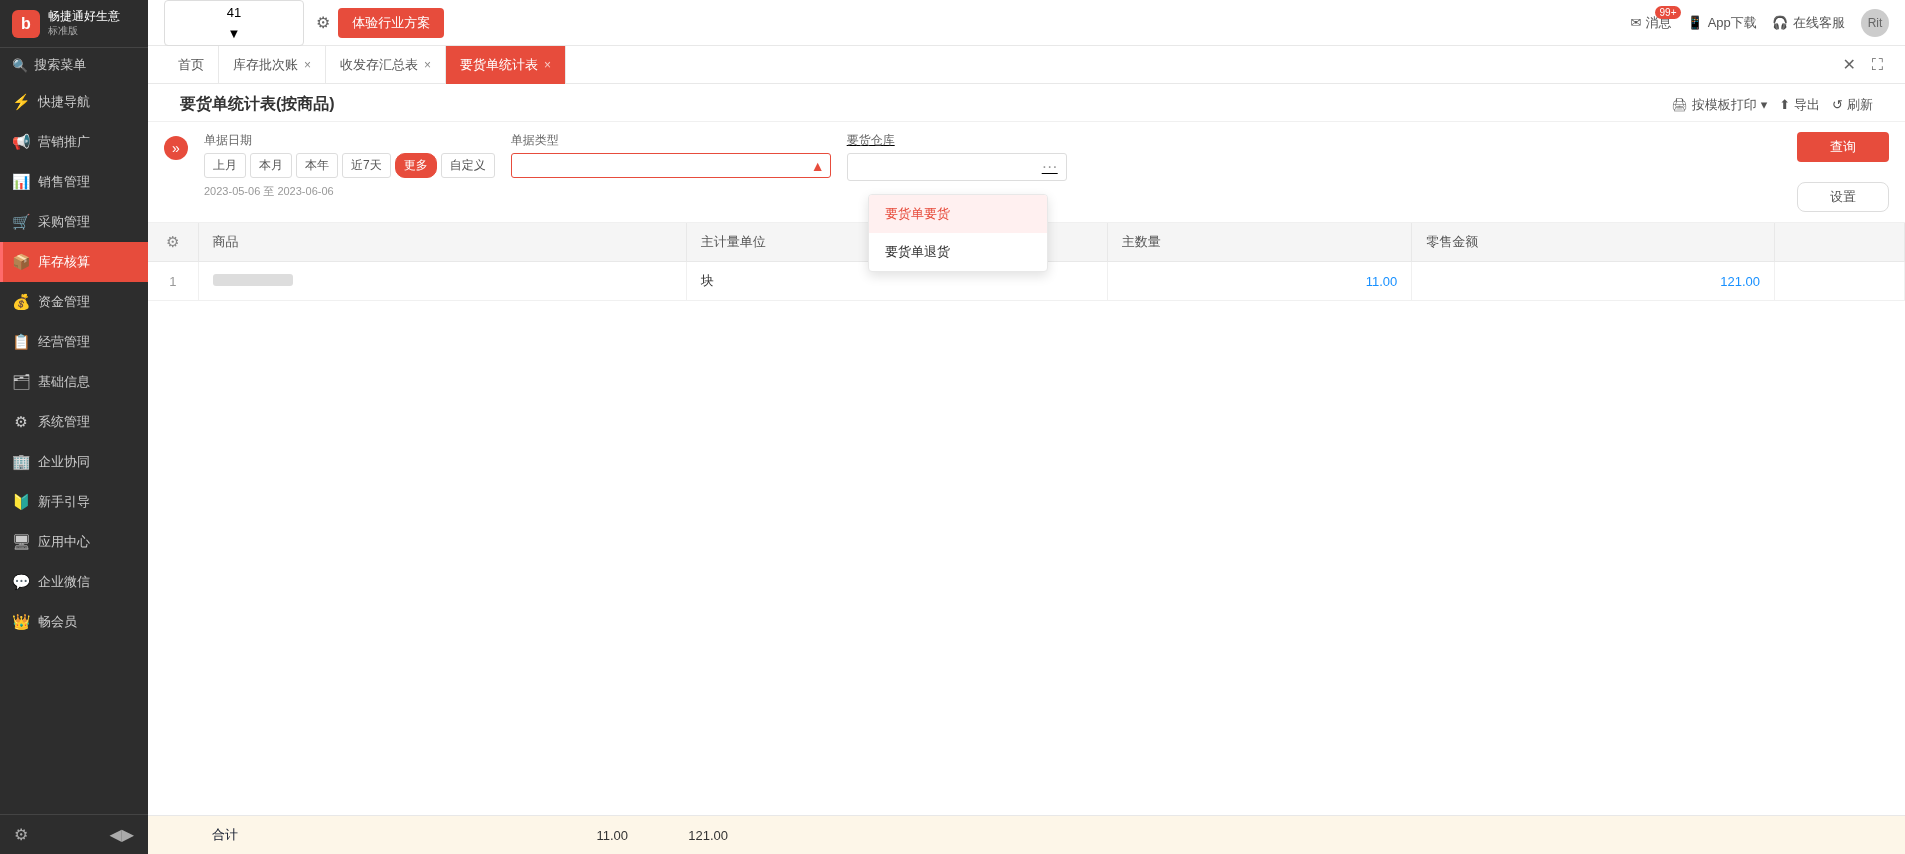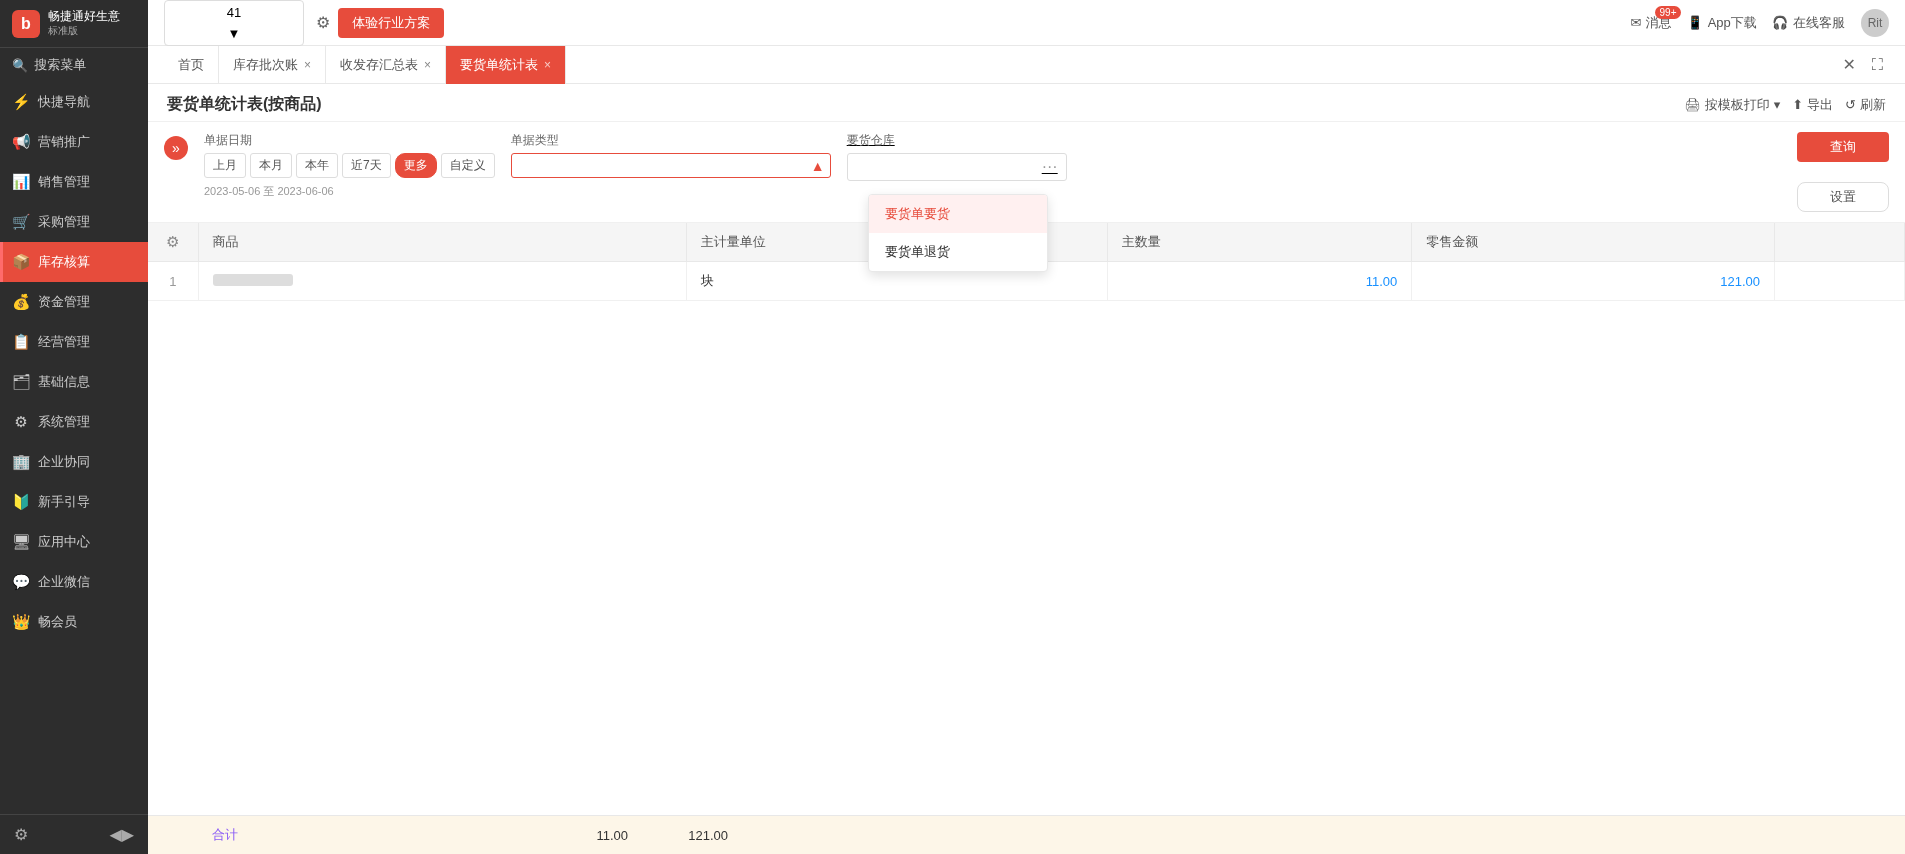--- a/index.html
+++ b/index.html
@@ -223,21 +223,21 @@
       flex-direction: column;
       background: white;
       margin: 0;
     }
 
     
     .page-header {
       display: flex;
       align-items: center;
       justify-content: space-between;
-      padding: 10px 19px 6px;
+      padding: 10px 32px 6px;
       background: white;
       border-bottom: 1px solid #f0f0f0;
       flex-shrink: 0;
     }
     .page-title {
       font-size: 16px;
       font-weight: bold;
       color: #333;
     }
     .page-actions {
@@ -434,21 +434,21 @@
     
     .table-footer {
       background: #fdf6e8;
       border-top: 1px solid #e8e8e8;
       display: flex;
       align-items: center;
       padding: 10px 14px;
       flex-shrink: 0;
       gap: 0;
     }
-    .footer-label { color: #8b5cf6; font-size: 13px; width: 200px; text-align: left; margin-left: 50px; }
+    .footer-label { color: #0f172a; font-size: 13px; width: 200px; text-align: left; margin-left: 50px; }
     .footer-val {
       font-size: 13px;
       color: #333;
       text-align: right;
       min-width: 100px;
       padding-right: 14px;
     }
   </style>
 </head>
 <body>

